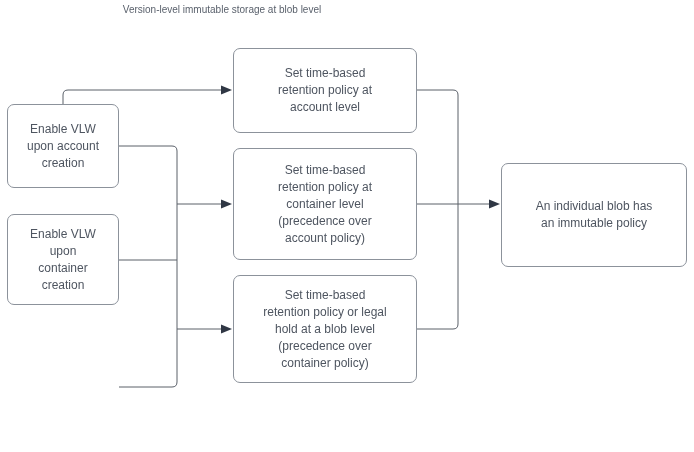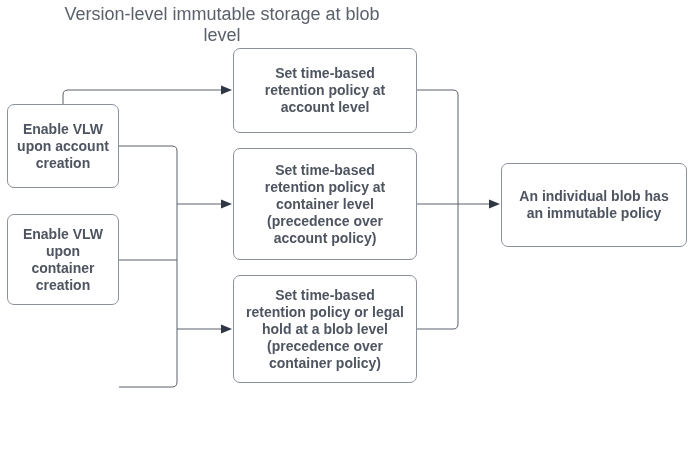--- a/index.html
+++ b/index.html
@@ -6,31 +6,31 @@
     --bg:#ffffff; --border:#8c929b; --connector:#5a6069;
     --arrow:#2f3744; --text:#4e5560; --title:#5a616c;
   }
   html,body{margin:0;padding:0;background:var(--bg);}
   .canvas{
     position:relative; width:694px; height:452px; background:var(--bg);
     font-family:"Liberation Sans", sans-serif; overflow:hidden;
   }
   .diagram-title{
     position:absolute; left:64px; top:4px; width:316px;
-    text-align:center; font-size:18px; color:var(--title);
+    text-align:center; font-size:10px; color:var(--title);
   }
   .connectors{position:absolute; left:0; top:0;}
   .line{stroke:var(--connector); stroke-width:1; fill:none;}
   .arrowhead{fill:var(--arrow); stroke:none;}
   .node{
     position:absolute; box-sizing:border-box; background:#ffffff;
     border:1px solid var(--border); border-radius:7px;
     display:flex; align-items:center; justify-content:center;
     text-align:center; padding:4px 6px;
-    font-size:14px; line-height:17px; color:var(--text);font-weight:bold;
+    font-size:12px; line-height:17px; color:var(--text);
   }
   .node span{white-space:pre-line;}
 </style>
 </head>
 <body>
 
 <div class="canvas">
 
   <div class="diagram-title">Version-level immutable storage at blob level</div>
 
@@ -84,18 +84,18 @@
   </div>
 
   <div class="node" style="left:233px; top:275px; width:184px; height:108px;">
     <span>Set time-based
 retention policy or legal
 hold at a blob level
 (precedence over
 container policy)</span>
   </div>
 
-  <div class="node" style="left:501px; top:163px; width:186px; height:84px;">
+  <div class="node" style="left:501px; top:163px; width:186px; height:104px;">
     <span>An individual blob has
 an immutable policy</span>
   </div>
 
 </div>
 
 </body></html>

